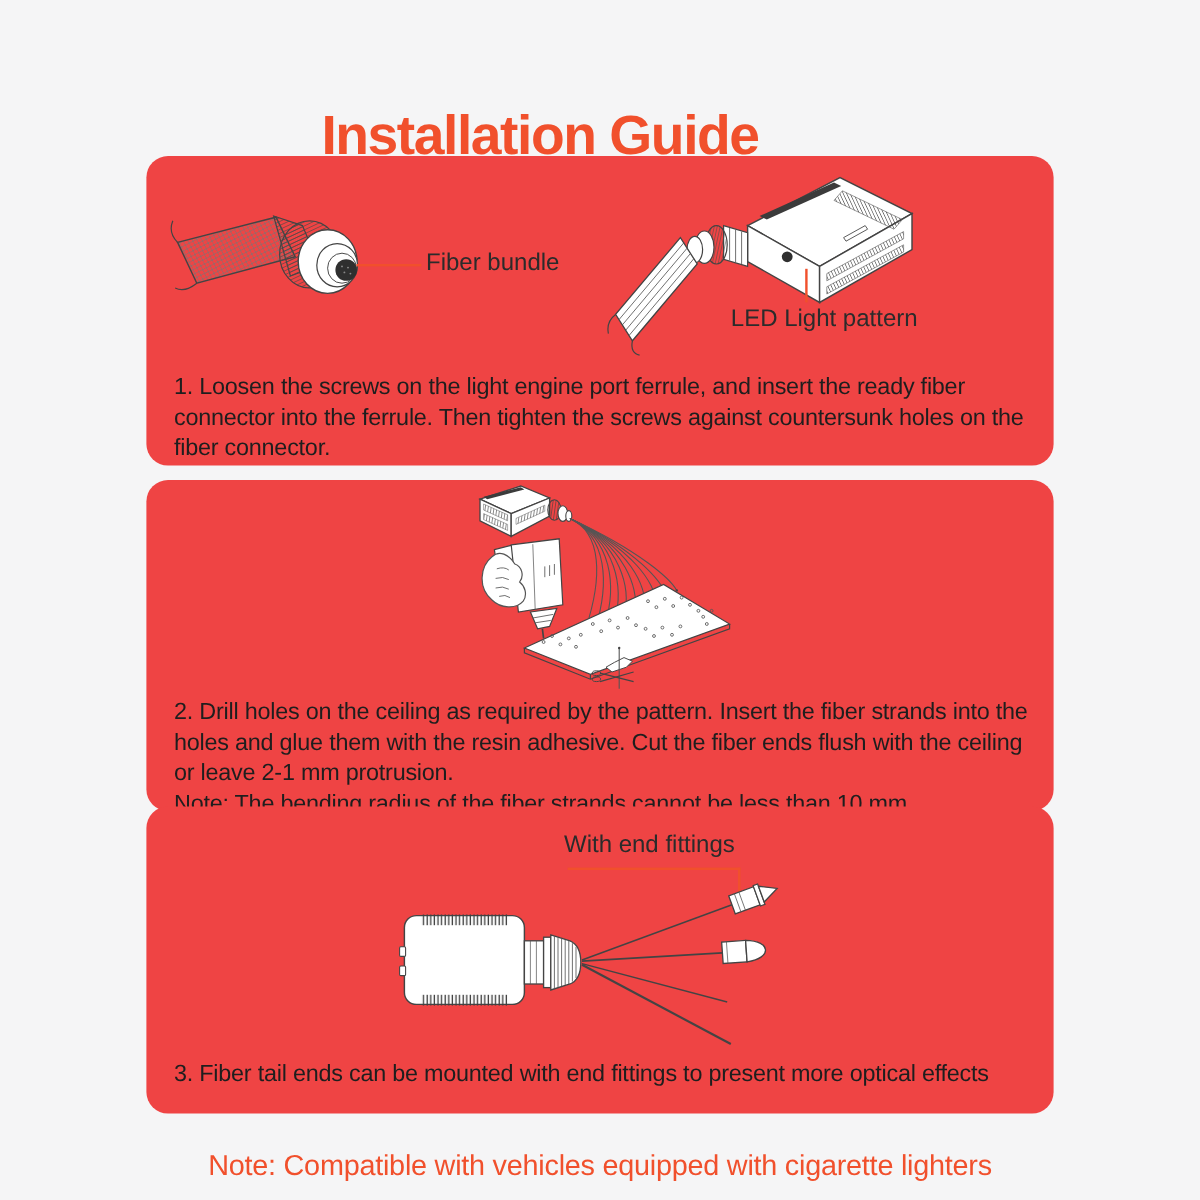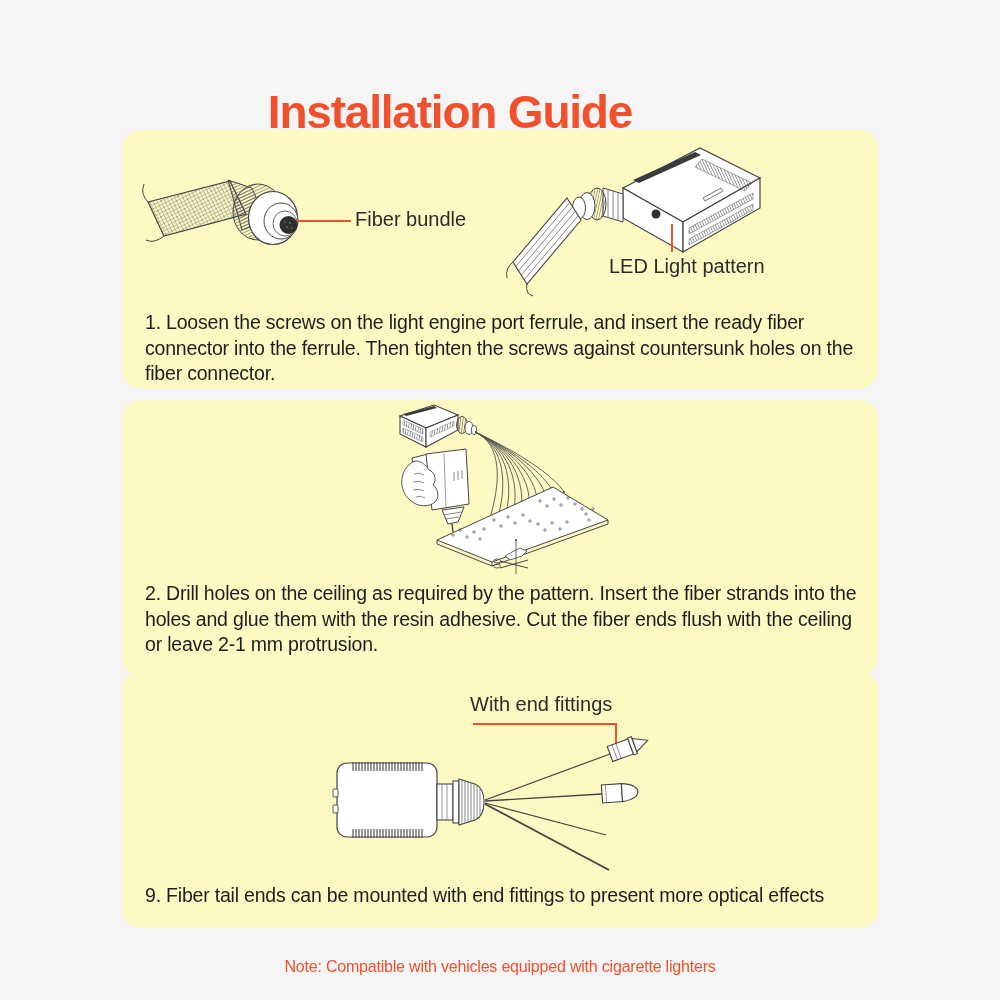--- a/index.html
+++ b/index.html
@@ -6,39 +6,39 @@
   body{
     width:1000px;height:1000px;position:relative;overflow:hidden;
     background:#f5f5f6;color:#1e1e1e;
     font-family:"Liberation Sans", sans-serif;
   }
   .page-title{
     position:absolute;top:54px;left:0;width:900px;text-align:center;
     font-size:46px;font-weight:bold;letter-spacing:-1.2px;color:#F1502C;
   }
   .card{
-    position:absolute;left:122px;width:756px;background:#fef9c3;border-radius:18px;
+    position:absolute;left:122px;width:756px;background:#ef4444;border-radius:18px;
   }
   #card1{top:130px;height:258px;}
   #card2{top:400px;height:276px;}
   #card3{top:672px;height:256px;}
   .illu{position:absolute;}
   .step-text{
     position:absolute;left:23px;width:726px;
     font-size:19.5px;line-height:25.5px;letter-spacing:-0.2px;color:#1e1e1e;
   }
   .callout-label{
     position:absolute;font-size:20px;color:#2b2b2b;white-space:nowrap;
   }
   .leader-h{position:absolute;border-top:2px solid #F1502C;height:0;}
   .leader-v{position:absolute;border-left:2px solid #F1502C;width:0;}
   .leader-elbow{position:absolute;border-top:2px solid #F1502C;border-right:2px solid #F1502C;}
   .footer-note{
     position:absolute;top:958px;left:0;width:1000px;text-align:center;
-    font-size:16px;color:#F1502C;letter-spacing:-0.2px;
+    font-size:24px;color:#F1502C;letter-spacing:-0.2px;
   }
   svg{display:block;}
 </style>
 </head>
 <body>
 
 <h1 class="page-title">Installation Guide</h1>
 
 <div class="card" id="card1">
 
@@ -211,20 +211,21 @@
     <g fill="none" stroke="#555" stroke-width="0.7">
       <path d="M24,72 Q30,70 34,73"></path>
         <path d="M23,80 Q29,78 34,81"></path>
       <path d="M23,88 Q29,86 34,89"></path>
         <path d="M26,95 Q31,93 35,96"></path>
     </g>
   </svg>
 
   <div class="step-text" style="top:181px">
     <div>2. Drill holes on the ceiling as required by the pattern. Insert the fiber strands into the holes and glue them with the resin adhesive. Cut the fiber ends flush with the ceiling or leave 2-1 mm protrusion.</div>
+    <div>Note: The bending radius of the fiber strands cannot be less than 10 mm.</div>
   </div>
 </div>
 
 <div class="card" id="card3">
 
   <div class="callout-label" style="left:348px;top:21px">With end fittings</div>
   <div class="leader-elbow" style="left:351px;top:51px;width:142px;height:22px"></div>
 
   <svg class="illu" style="left:203px;top:55px" width="350" height="150" viewBox="0 0 350 150">
     <defs>
@@ -267,16 +268,16 @@
       <polygon points="26,-7 40,0 26,7" fill="#fff" stroke="#444" stroke-width="1.1"></polygon>
     </g>
 
     <g transform="translate(277,67) rotate(-4)">
       <rect x="0" y="-9" width="20" height="18" fill="#fff" stroke="#444" stroke-width="1.1"></rect>
       <line x1="4" y1="-9" x2="4" y2="9" stroke="#555" stroke-width="0.6"></line>
       <path d="M20,-9 C31,-8 36,-4 36,0 C36,4 31,8 20,9 Z" fill="#fff" stroke="#444" stroke-width="1.1"></path>
     </g>
   </svg>
 
-  <div class="step-text" style="top:211px">9. Fiber tail ends can be mounted with end fittings to present more optical effects</div>
+  <div class="step-text" style="top:211px">3. Fiber tail ends can be mounted with end fittings to present more optical effects</div>
 </div>
 
 <div class="footer-note">Note: Compatible with vehicles equipped with cigarette lighters</div>
 
 </body></html>

